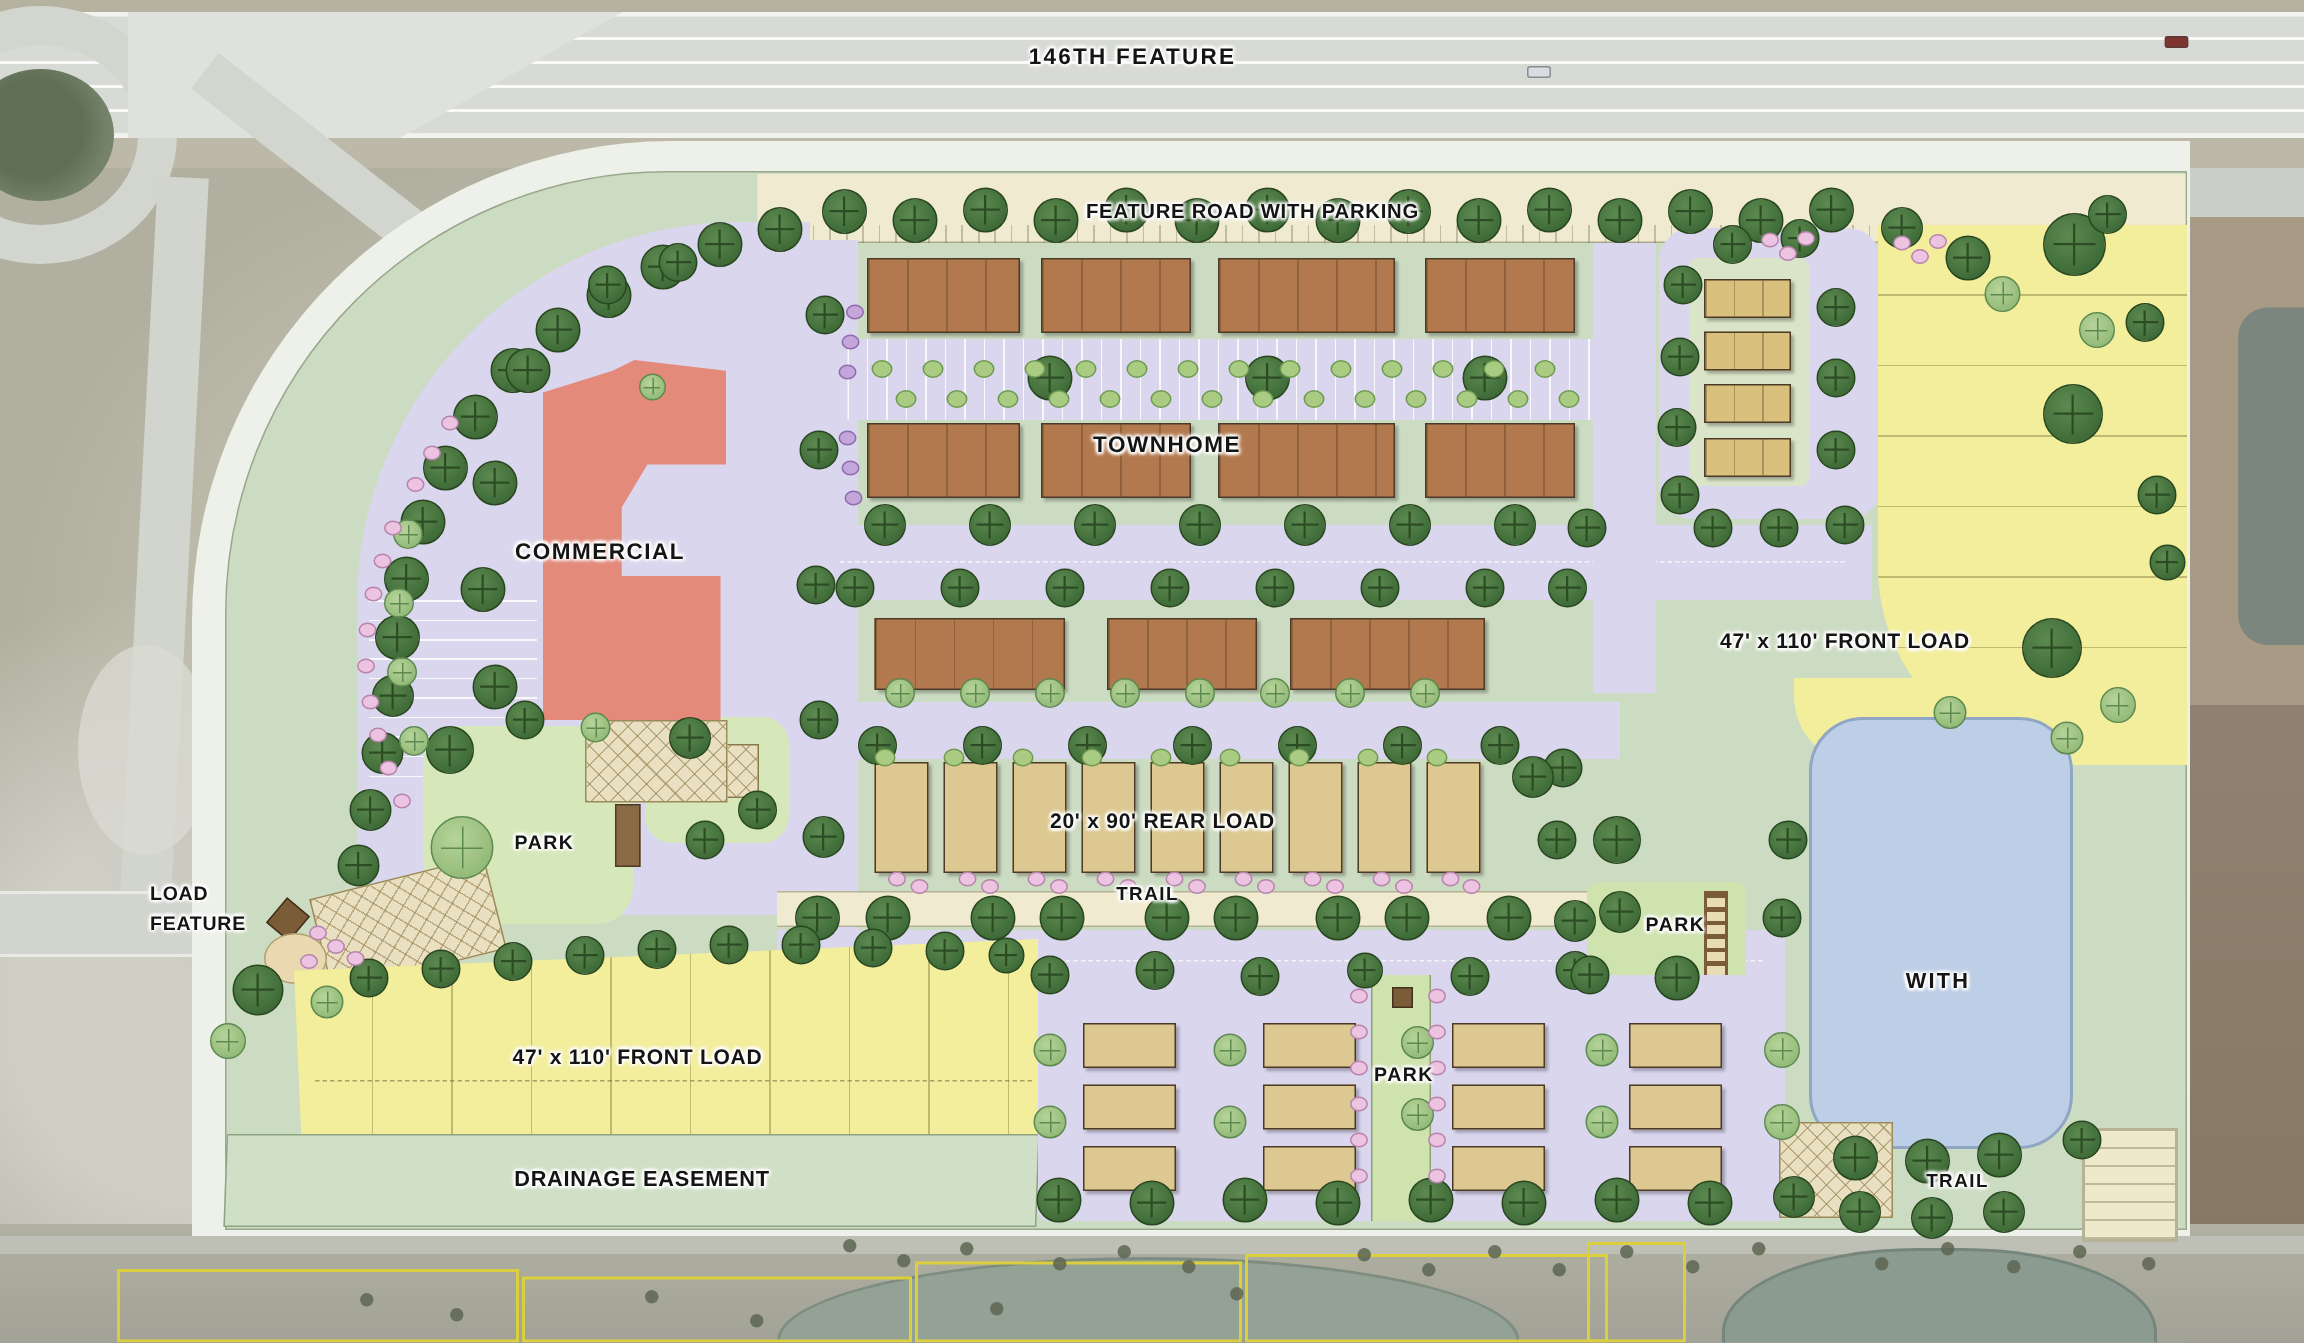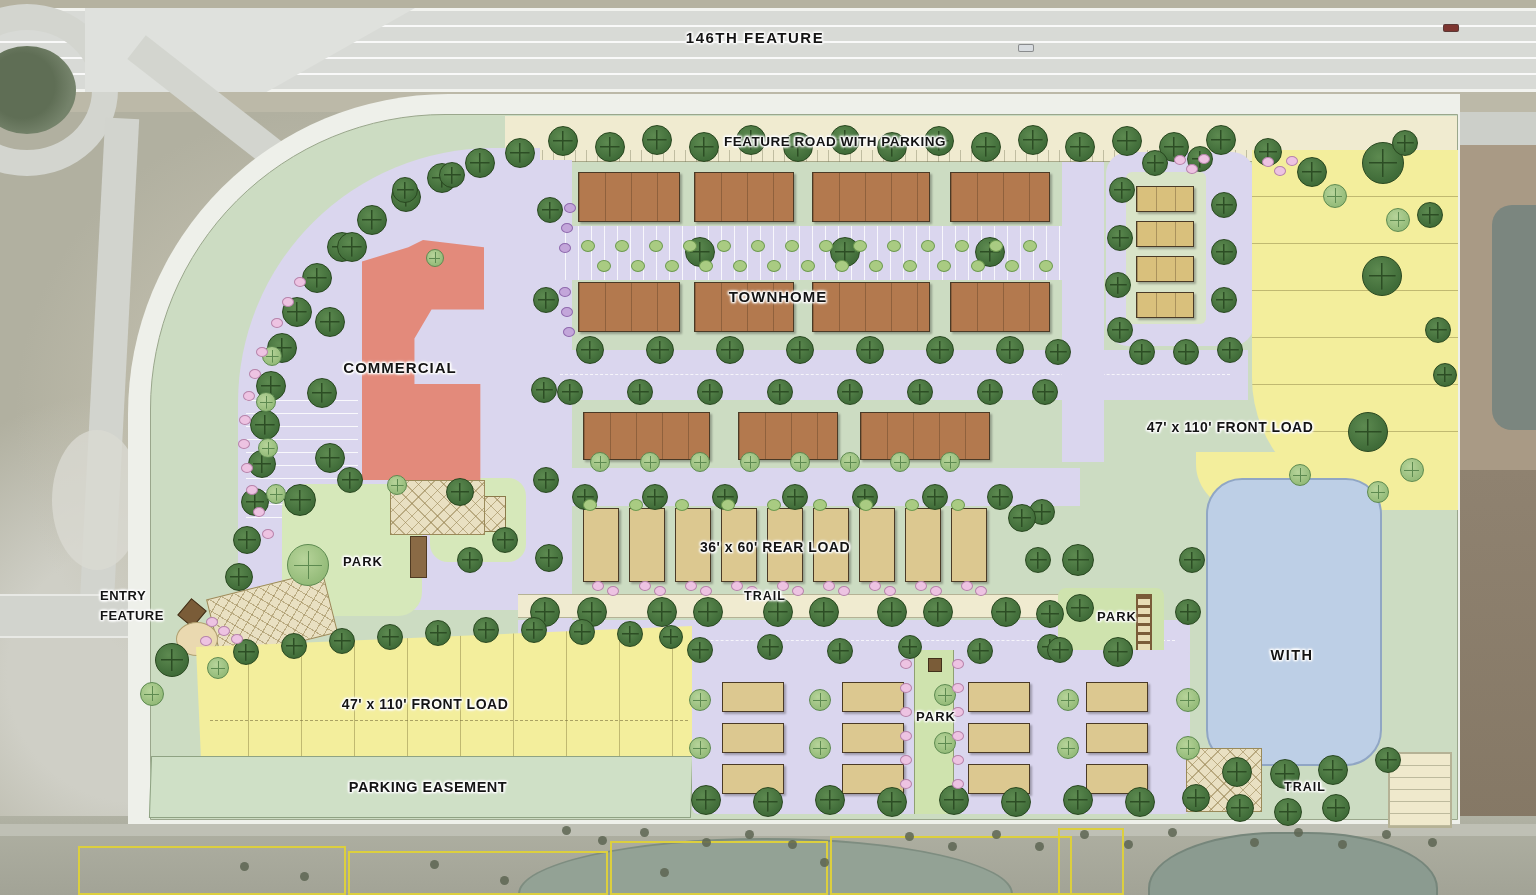--- a/index.html
+++ b/index.html
@@ -546,25 +546,25 @@
       <div class="atree" style="left: 300px; top: 872px;"></div>
       <div class="atree" style="left: 430px; top: 860px;"></div>
       <div class="atree" style="left: 500px; top: 876px;"></div>
       <div class="atree" style="left: 660px; top: 868px;"></div>
       <div class="atree" style="left: 820px; top: 858px;"></div>
       <div class="map-label" style="left: 755px; top: 38px; font-size: 15px; letter-spacing: 1.5px;">146TH FEATURE</div>
       <div class="map-label" style="left: 835px; top: 142px; font-size: 13.5px; letter-spacing: 0.5px;">FEATURE ROAD WITH PARKING</div>
       <div class="map-label" style="left: 778px; top: 297px; font-size: 15px; letter-spacing: 1px;">TOWNHOME</div>
       <div class="map-label" style="left: 400px; top: 368px; font-size: 15px; letter-spacing: 1px;">COMMERCIAL</div>
       <div class="map-label" style="left: 1230px; top: 428px; font-size: 14px; letter-spacing: 0.5px;">47' x 110' FRONT LOAD</div>
-      <div class="map-label" style="left: 775px; top: 548px; font-size: 14px; letter-spacing: 0.5px;">36' x 60' REAR LOAD</div>
+      <div class="map-label" style="left: 775px; top: 548px; font-size: 14px; letter-spacing: 0.5px;">20' x 90' REAR LOAD</div>
       <div class="map-label" style="left: 363px; top: 562px; font-size: 13px; letter-spacing: 1px;">PARK</div>
-      <div class="map-label" style="left: 100px; top: 606px; font-size: 13px; letter-spacing: 0.5px; transform: translateY(-50%); text-align: left;">ENTRY
+      <div class="map-label" style="left: 100px; top: 606px; font-size: 13px; letter-spacing: 0.5px; transform: translateY(-50%); text-align: left;">LOAD
 FEATURE</div>
       <div class="map-label" style="left: 765px; top: 597px; font-size: 12.5px; letter-spacing: 1px;">TRAIL</div>
       <div class="map-label" style="left: 1117px; top: 617px; font-size: 13px; letter-spacing: 1px;">PARK</div>
       <div class="map-label" style="left: 1292px; top: 655px; font-size: 14.5px; letter-spacing: 1.5px;">WITH</div>
       <div class="map-label" style="left: 425px; top: 705px; font-size: 14px; letter-spacing: 0.5px;">47' x 110' FRONT LOAD</div>
       <div class="map-label" style="left: 936px; top: 717px; font-size: 13px; letter-spacing: 1px;">PARK</div>
-      <div class="map-label" style="left: 428px; top: 787px; font-size: 14.5px; letter-spacing: 0.5px;">PARKING EASEMENT</div>
+      <div class="map-label" style="left: 428px; top: 787px; font-size: 14.5px; letter-spacing: 0.5px;">DRAINAGE EASEMENT</div>
       <div class="map-label" style="left: 1305px; top: 788px; font-size: 12.5px; letter-spacing: 1px;">TRAIL</div>
     </div>
 </div>
 
 </body></html>

